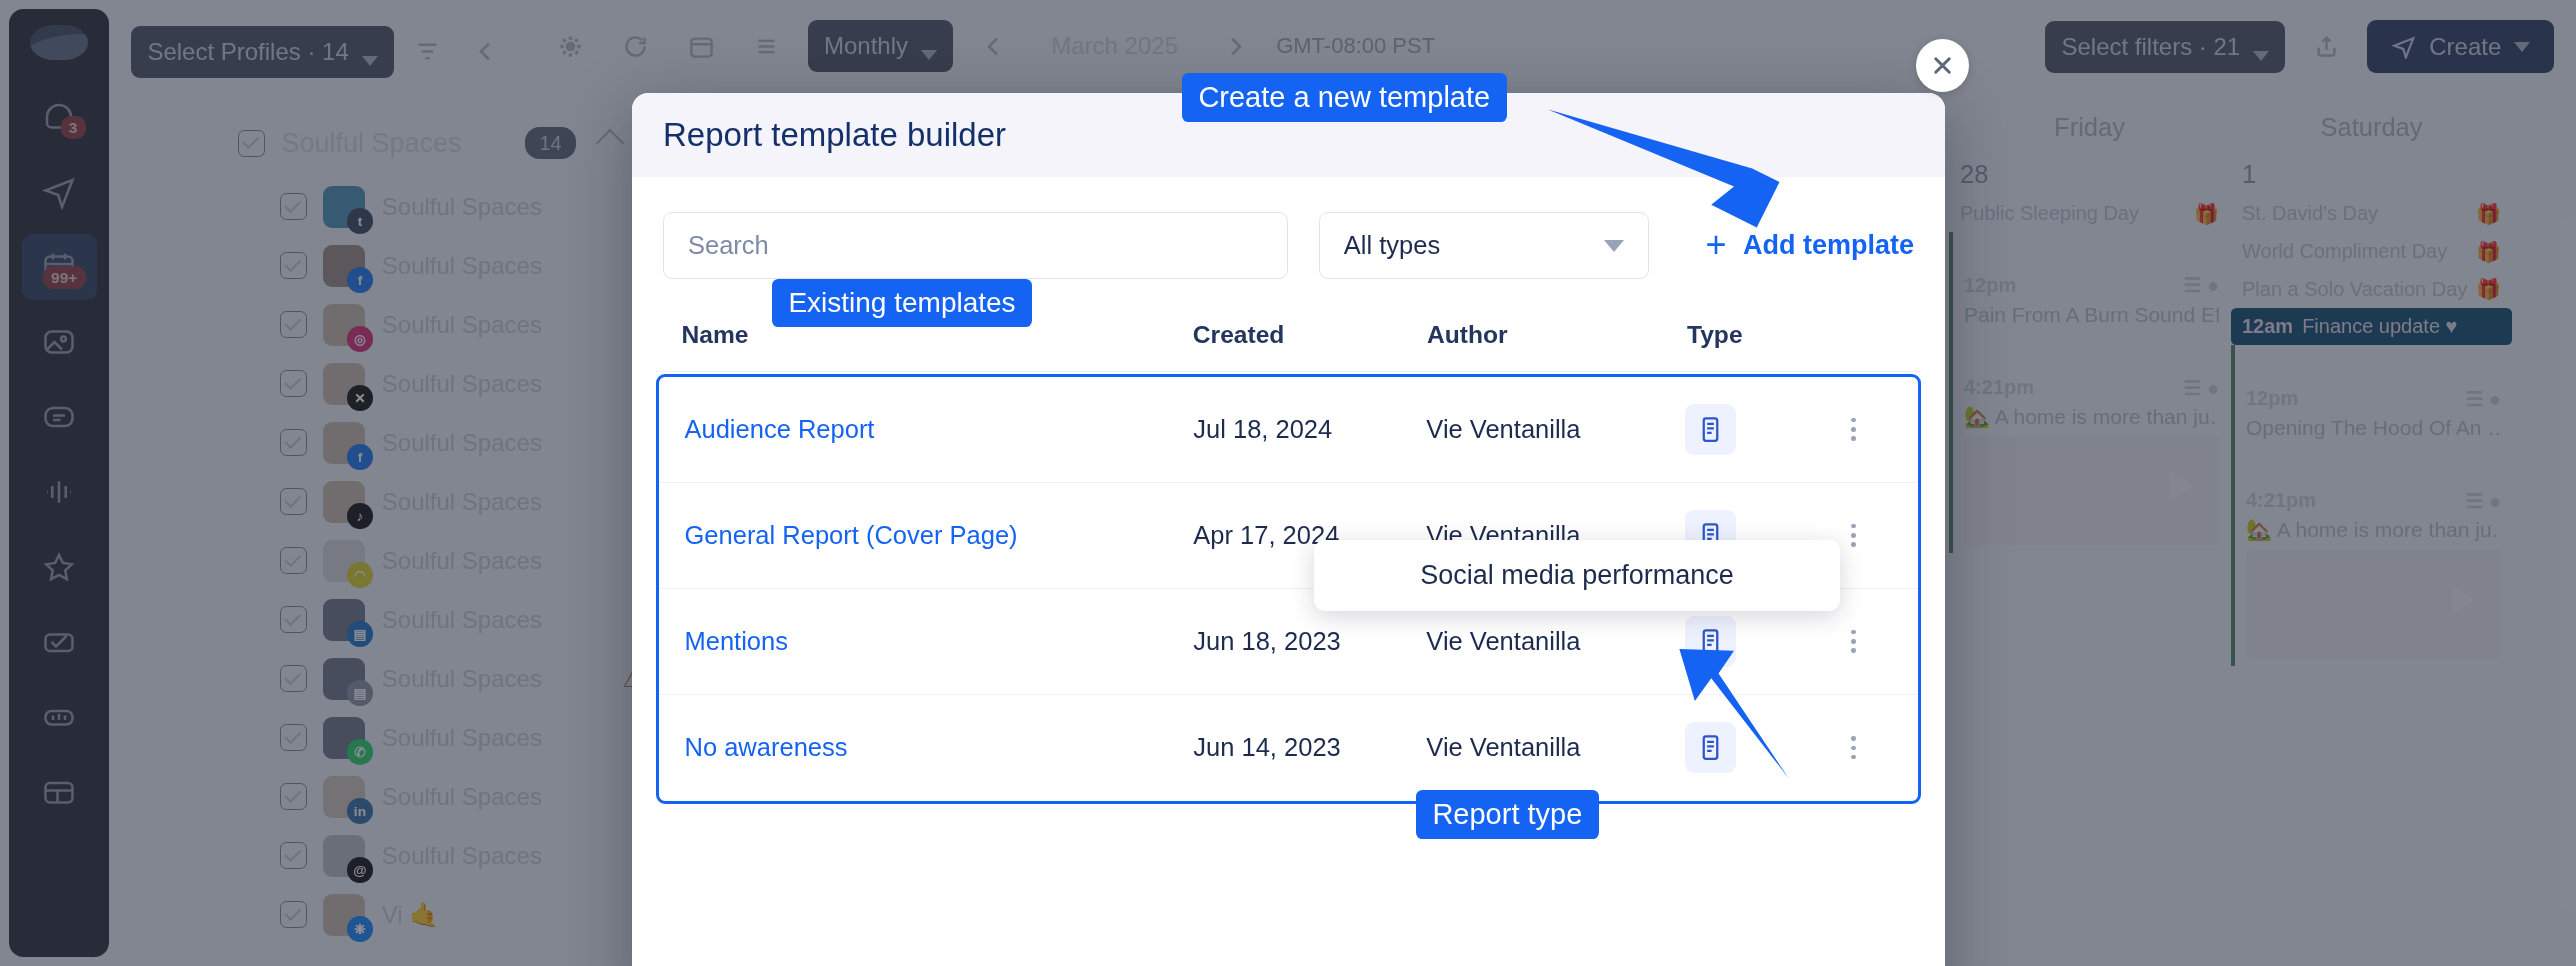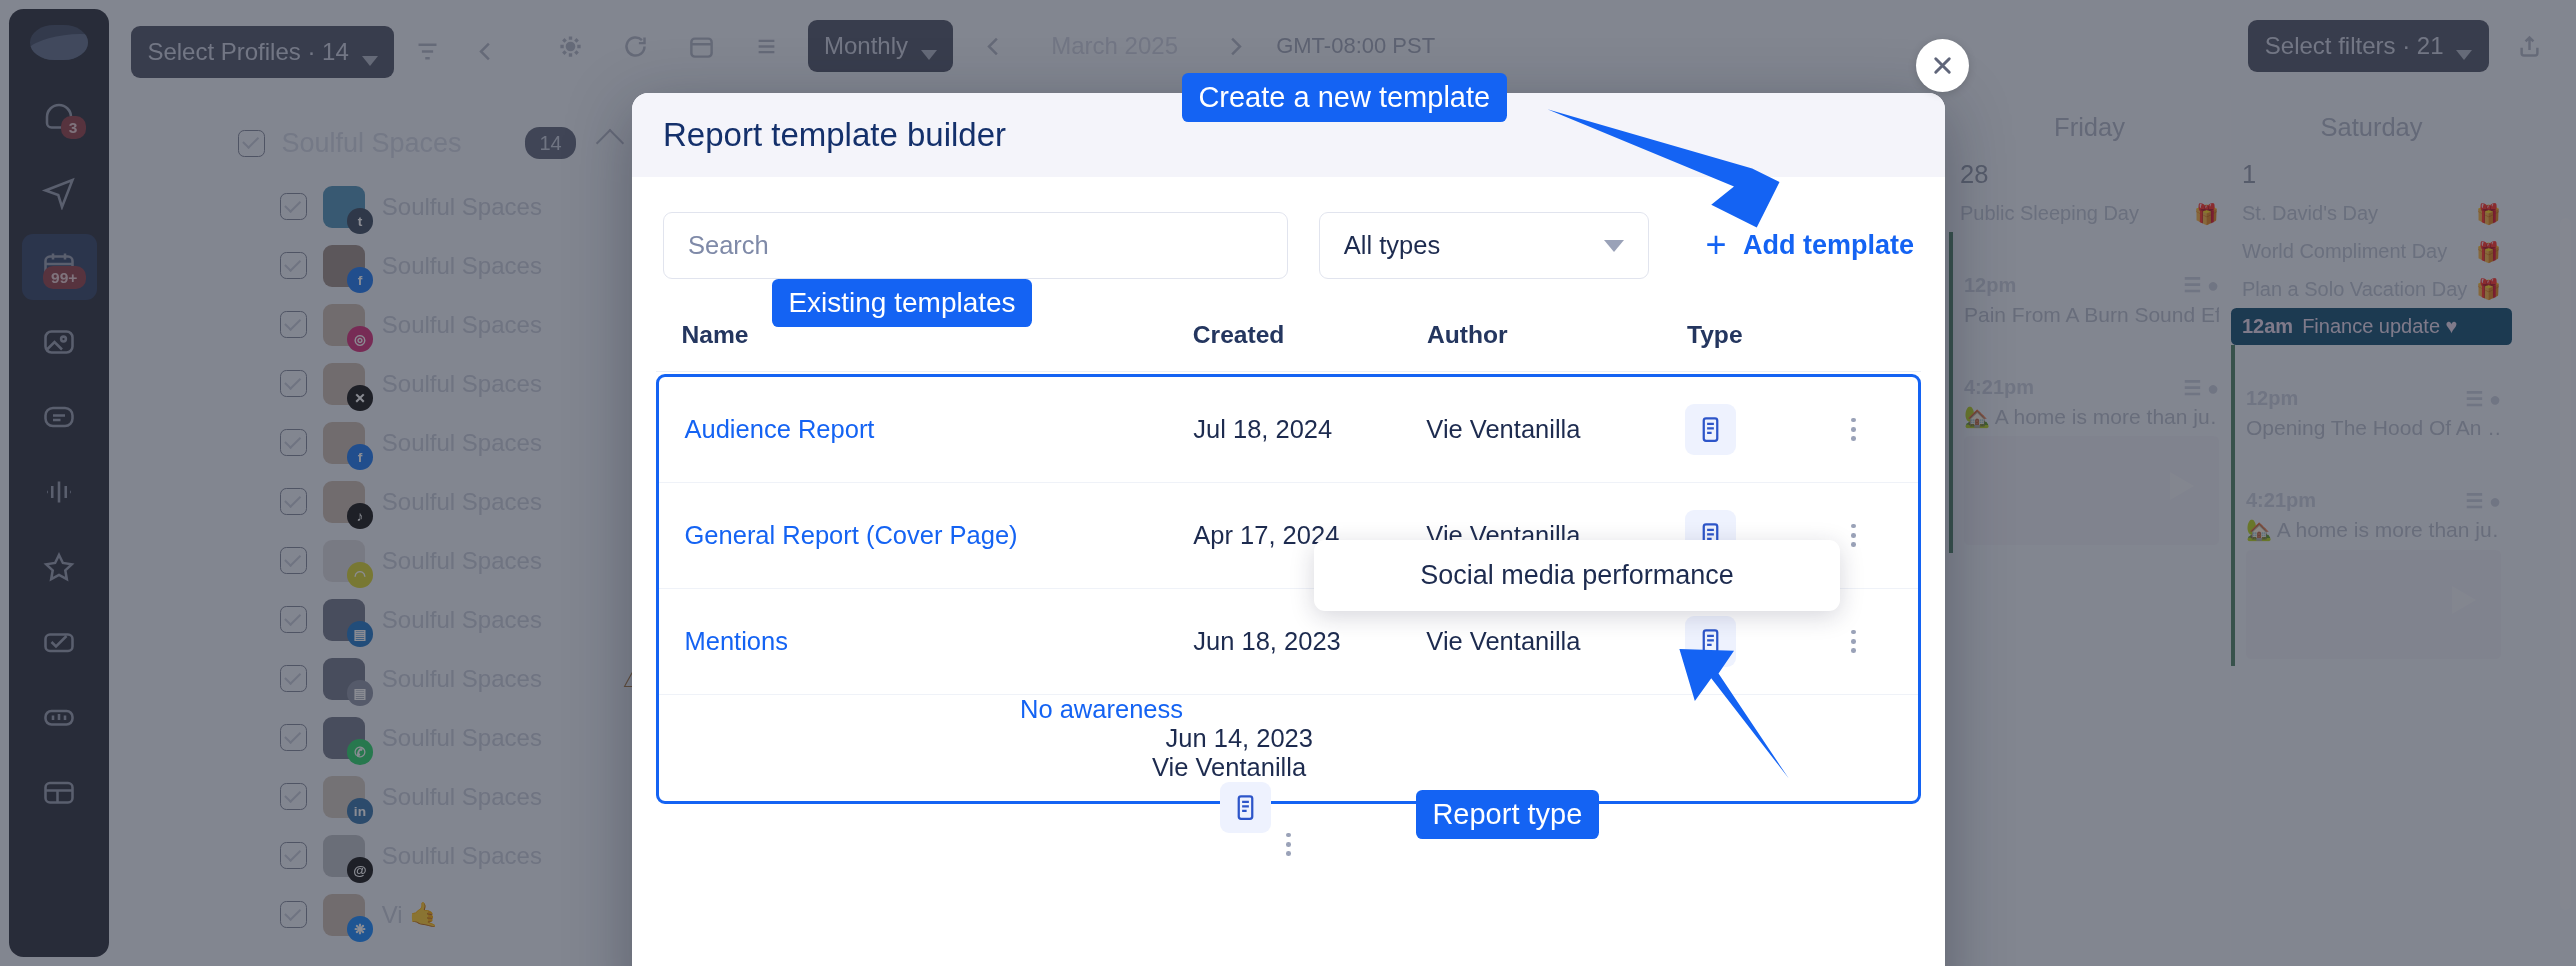--- a/index.html
+++ b/index.html
@@ -130,21 +130,21 @@
   .tbl-head{display:flex;align-items:center;padding:0 25.5px 22px 25.5px;border-bottom:1.4px solid #eceff6;}
   .th{font-size:24.6px;color:#24365f;font-weight:700;}
   .c-name{width:537px;}
   .c-created{width:246px;}
   .c-author{width:273px;}
   .c-type{width:137px;}
   .c-menu{width:82px;text-align:center;}
 
   .rows-wrap{border:3.6px solid #1463f3;border-radius:9px;margin-top:1.8px;position:relative;}
   .tr{display:flex;align-items:center;padding:0 25.5px;height:106px;border-bottom:1.4px solid #eff2f8;}
-  .tr:last-child{border-bottom:none;flex-direction:column;}
+  .tr:last-child{border-bottom:none;}
   .td{font-size:25.5px;color:#1d2b4f;}
   .td.link{color:#1463f3;}
   .type-chip{width:51px;height:51px;background:#eef2fe;border-radius:9px;display:flex;align-items:center;justify-content:center;}
   .type-chip svg{width:27px;height:31px;stroke:#2d55c9;fill:none;stroke-width:2;}
   .kebab{display:flex;flex-direction:column;gap:4.6px;align-items:center;}
   .kebab i{width:4.6px;height:4.6px;border-radius:50%;background:#9aa2b8;display:block;}
 
   .tooltip{
     position:absolute; left:1314px; top:540px; width:526px; height:71px;
     background:#fff; border-radius:11px; z-index:80;
@@ -401,20 +401,27 @@
     <div class="cal-right">
       <div class="pill">
         <span>Select filters · 21</span>
         <span class="caret"></span>
       </div>
       <div class="ico-btn">
         <svg viewBox="0 0 24 24">
             <path d="M12 15V4M8.5 7.5L12 4l3.5 3.5M5 13v5a2 2 0 0 0 2 2h10a2 2 0 0 0 2-2v-5"></path>
           </svg>
       </div>
+      <div class="btn-create">
+        <svg viewBox="0 0 24 24" style="width:25.5px;height:25.5px;stroke:#c8cfe0;fill:none;stroke-width:2">
+            <path d="M3 11l18-7-7 18-2.5-8z"></path>
+          </svg>
+        <span>Create</span>
+        <span class="caret"></span>
+      </div>
     </div>
 
     <div class="cal-grid">
       <div class="daycol" id="day-fri" style="left:1402px;border-left:0.9px solid rgba(255,255,255,.07);">
           <div class="dayhead">Friday</div>
           <div class="daynum">28</div>
           <div class="holiday">
             <span>Public Sleeping Day</span>
             <span>🎁</span>
           </div>

